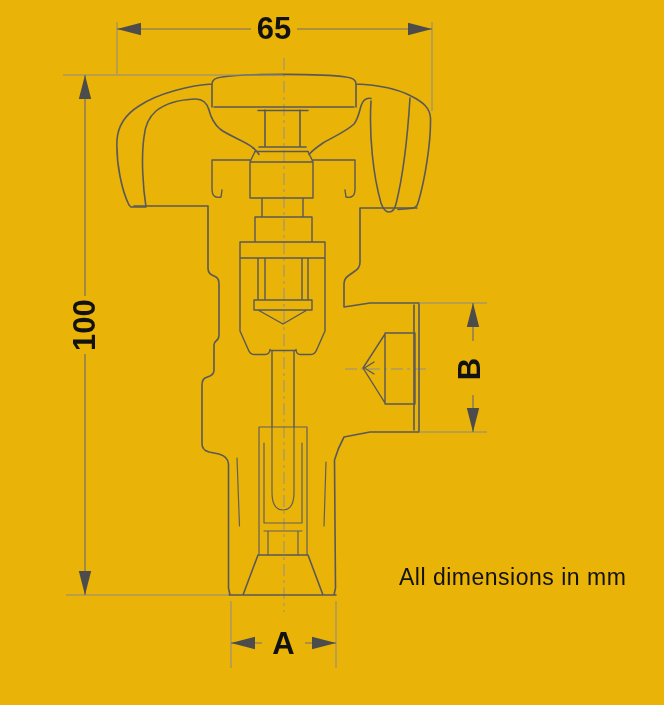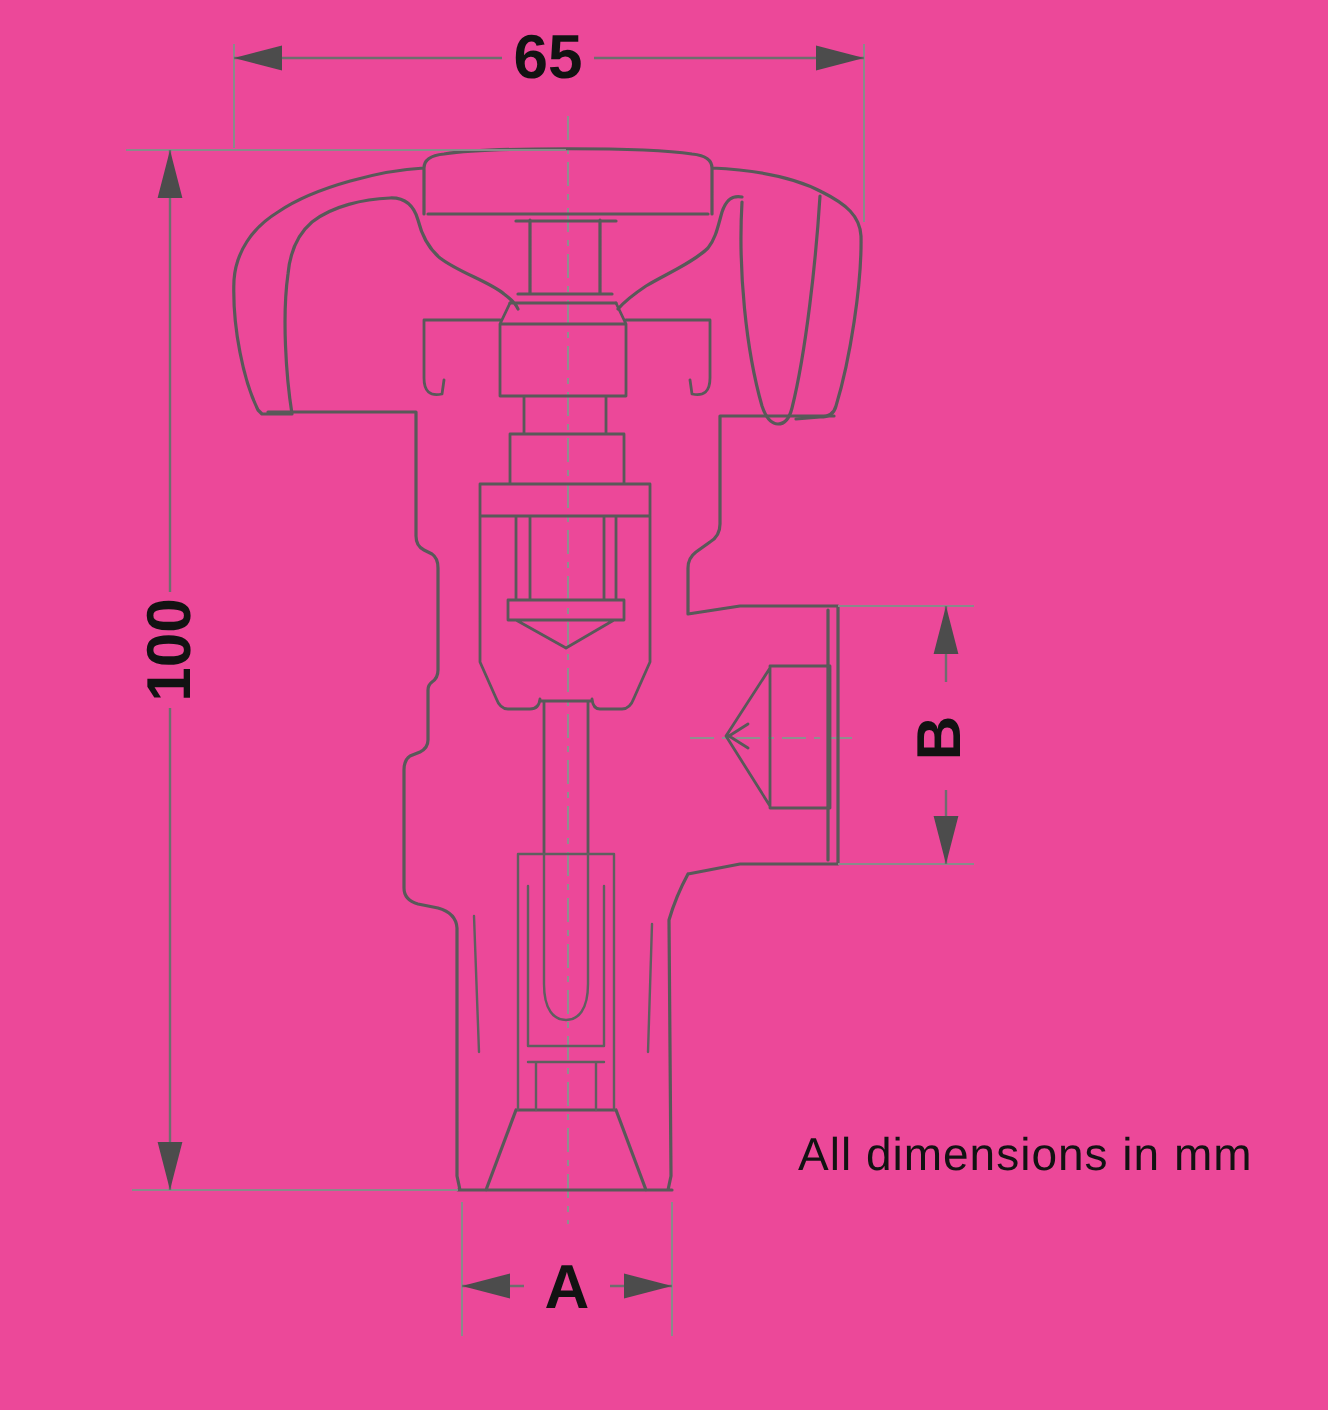--- a/index.html
+++ b/index.html
@@ -1,20 +1,20 @@
 <!DOCTYPE html>
 <html><head>
 <meta charset="utf-8">
 <style>
   html, body { margin: 0; padding: 0; background: #ffffff; }
   .stage {
     position: relative;
     width: 664px;
     height: 705px;
-    background: #ec4899;
+    background: #eab308;
     overflow: hidden;
   }
   svg { display: block; }
   text {
     font-family: "Liberation Sans", "DejaVu Sans", sans-serif;
     font-weight: bold;
     font-size: 31px;
   }
   text.note {
     font-weight: normal;

